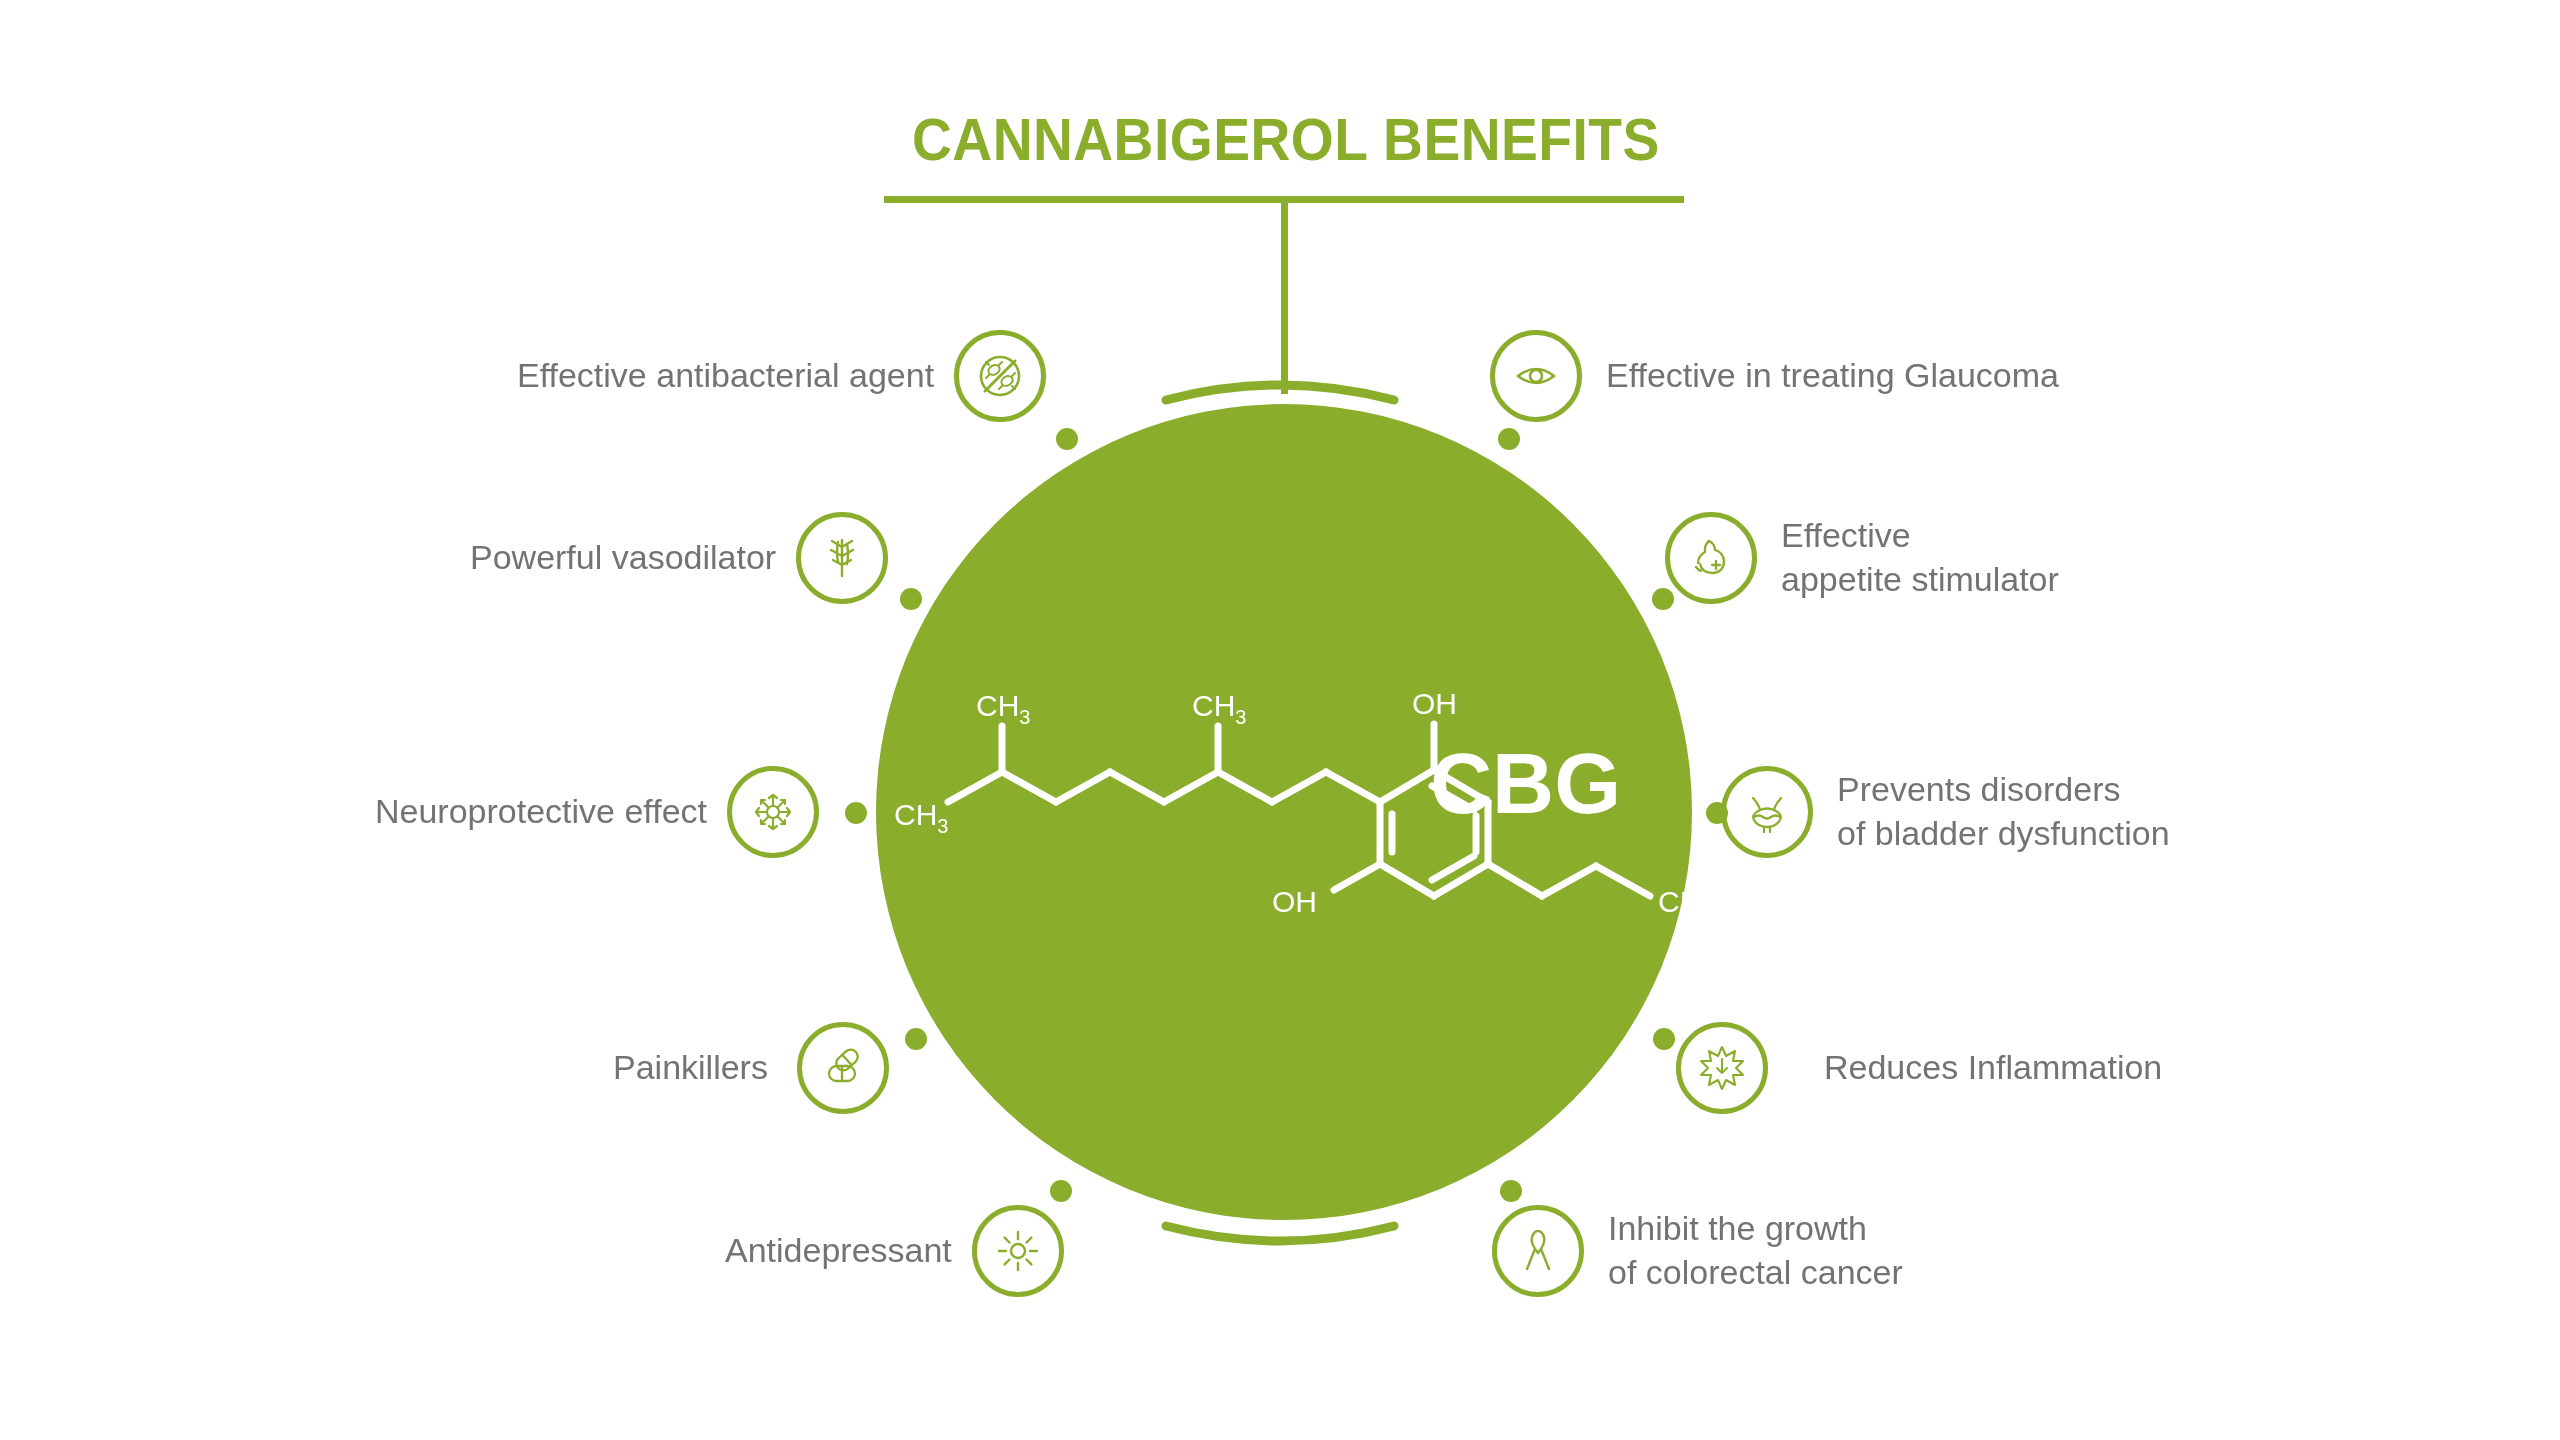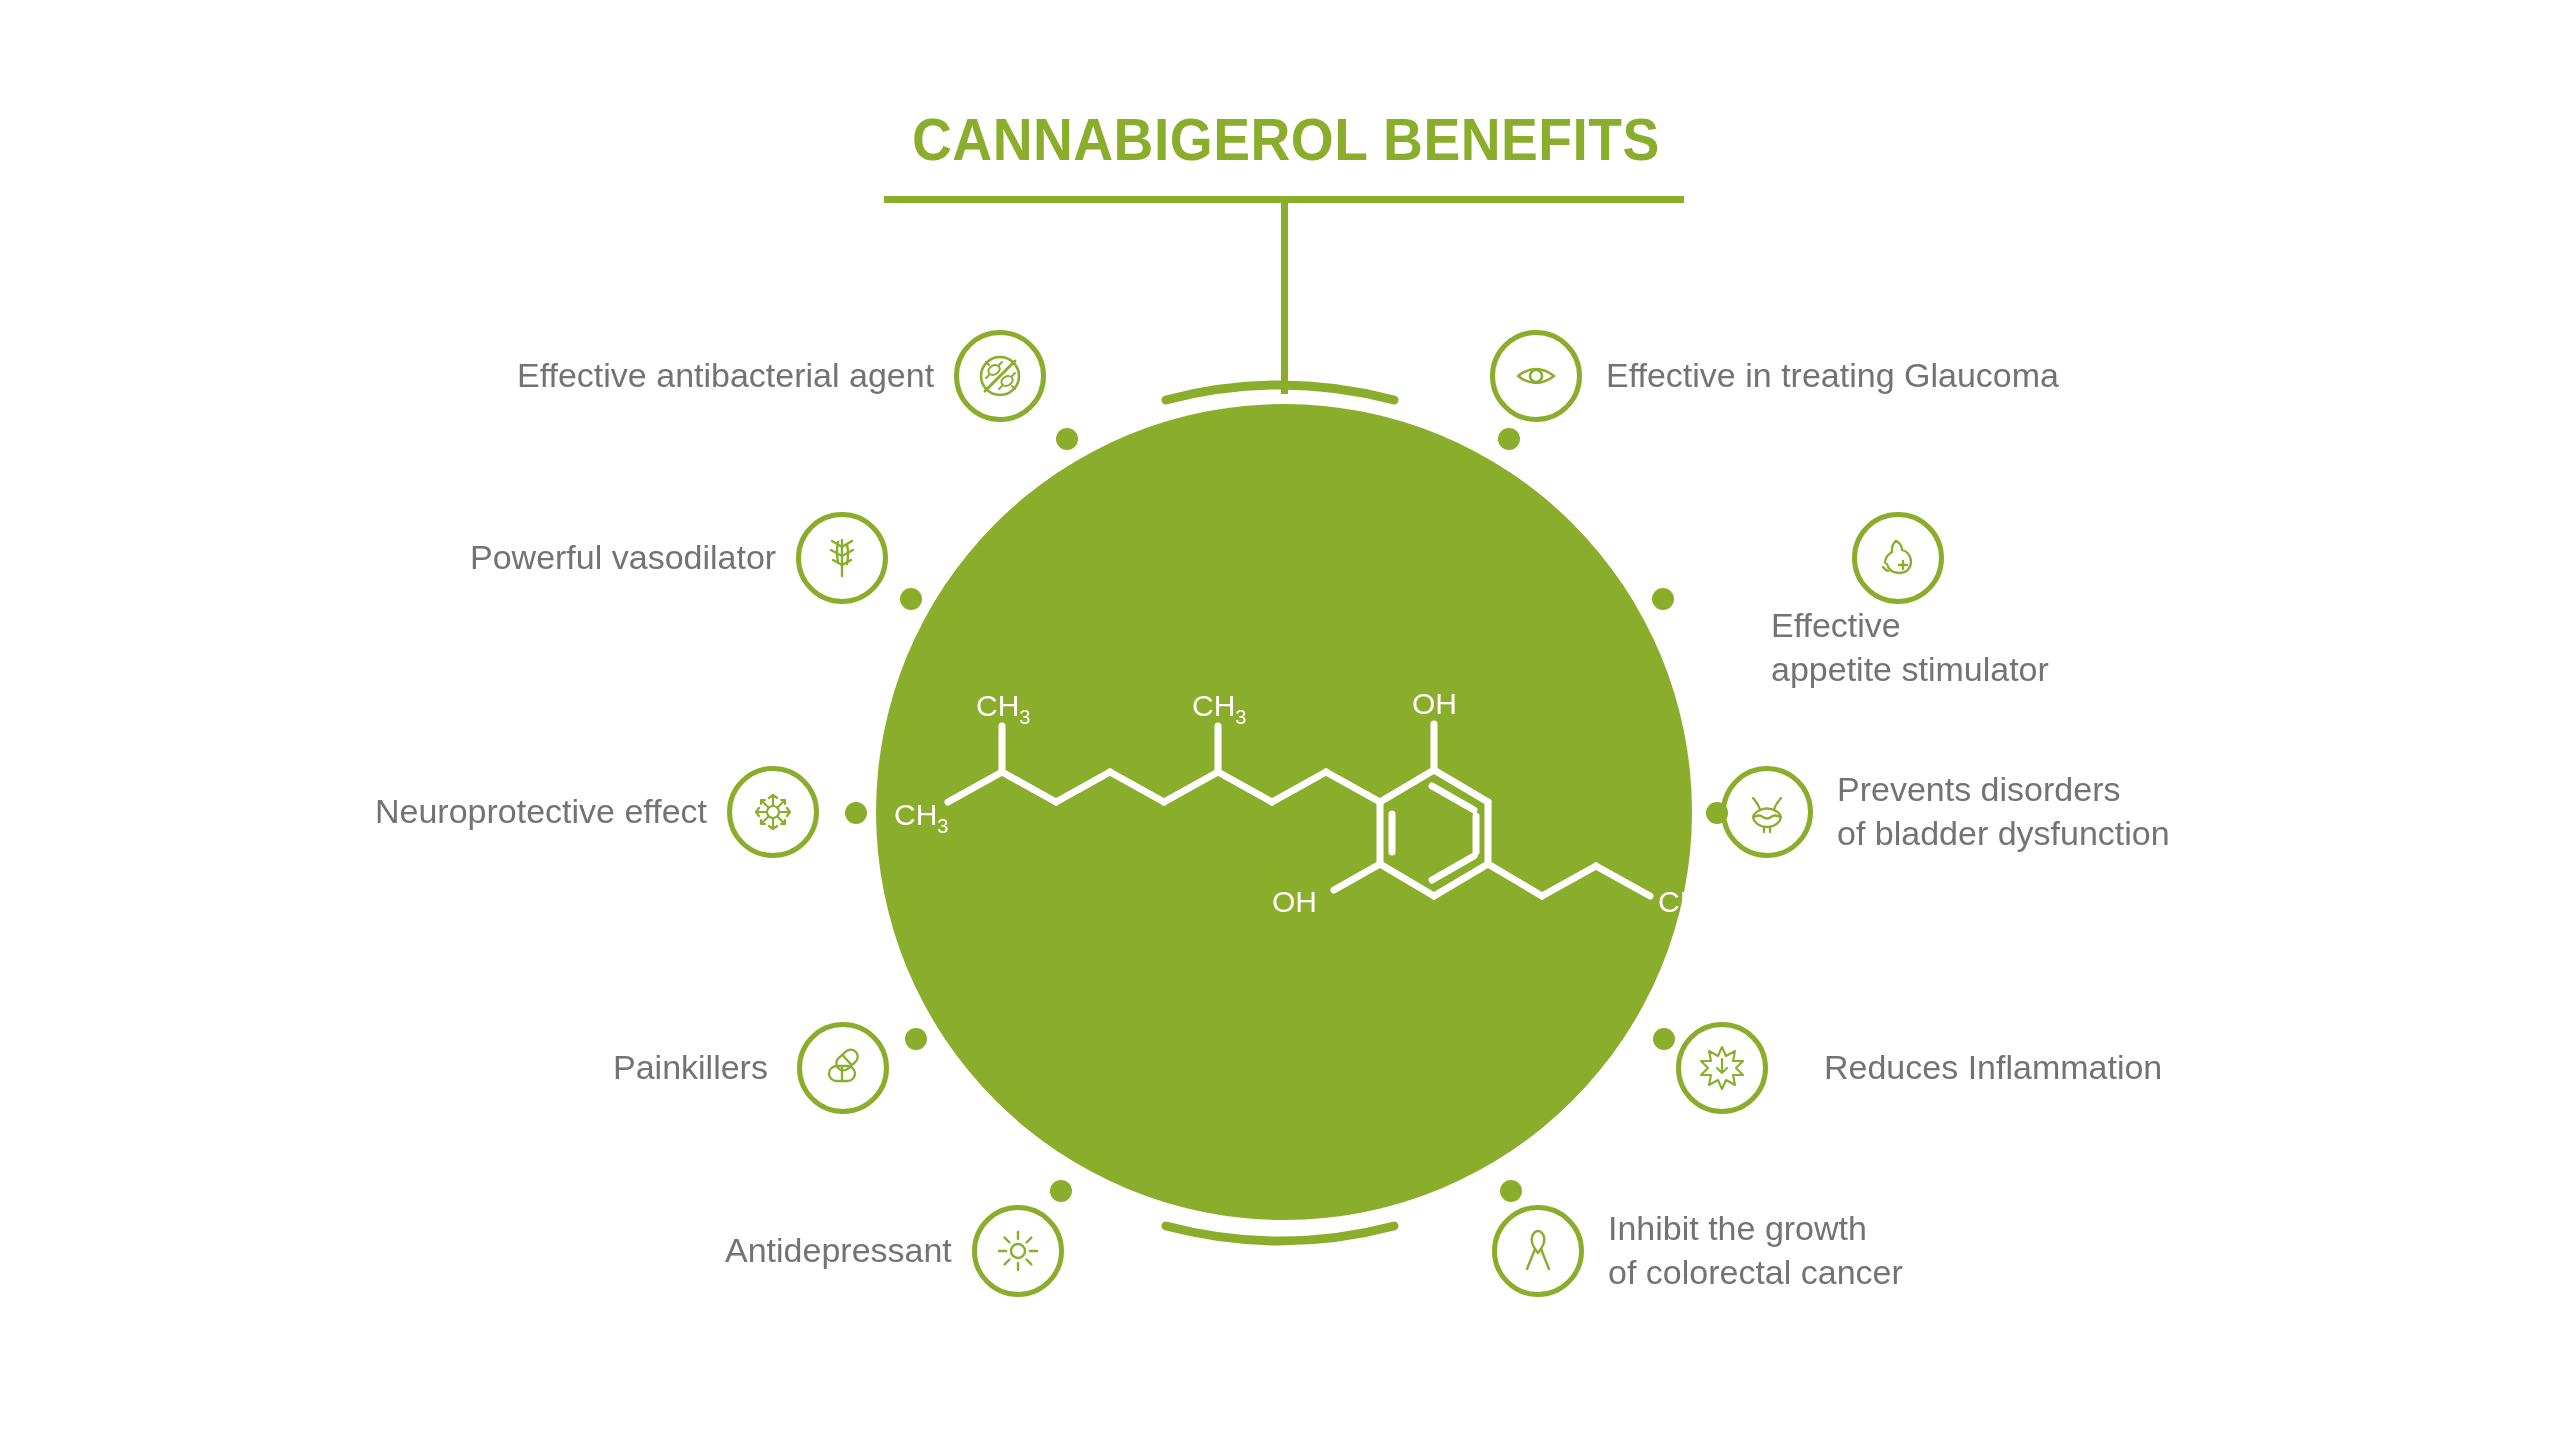--- a/index.html
+++ b/index.html
@@ -194,20 +194,21 @@
     <g fill="#ffffff" font-family="Liberation Sans, sans-serif" font-size="30">
       <text x="18" y="135">CH<tspan font-size="20" dy="8">3</tspan></text>
       <text x="100" y="26">CH<tspan font-size="20" dy="8">3</tspan></text>
       <text x="316" y="26">CH<tspan font-size="20" dy="8">3</tspan></text>
       <text x="536" y="24">OH</text>
       <text x="396" y="222">OH</text>
       <text x="782" y="222">CH<tspan font-size="20" dy="8">3</tspan></text>
     </g>
   </svg>
 
+  <div id="cbg-label">CBG</div>
 
   <div class="benefit left" style="left:517px; top:330px;">
     <div class="icon-circle">
       <svg width="52" height="52" viewBox="0 0 52 52">
         <circle cx="26" cy="26" r="19" fill="none" stroke="#8aad2c" stroke-width="2.6"></circle>
         <g fill="none" stroke="#8aad2c" stroke-width="2" stroke-linecap="round">
           <ellipse cx="20" cy="20" rx="6" ry="4.5" transform="rotate(-30 20 20)"></ellipse>
           <path d="M15 15 L12 12 M25 15 L28 12 M15 25 L12 28"></path>
           <ellipse cx="33" cy="31" rx="6" ry="4.5" transform="rotate(-30 33 31)"></ellipse>
           <path d="M38 26 L41 23 M38 36 L41 39 M28 36 L25 39"></path>
@@ -299,21 +300,21 @@
         <g fill="none" stroke="#8aad2c" stroke-width="2.6" stroke-linejoin="round">
           <path d="M8 26 Q26 12 44 26 Q26 40 8 26 Z"></path>
           <circle cx="26" cy="26" r="6"></circle>
         </g>
       </svg>
     </div>
     <div class="benefit-label">Effective in treating Glaucoma</div>
   </div>
   <div class="connector-dot" style="left:1498px; top:428px;"></div>
 
-  <div class="benefit right" style="left:1747px; top:512px;flex-direction:column;">
+  <div class="benefit right" style="left:1665px; top:512px;">
     <div class="icon-circle">
       <svg width="52" height="52" viewBox="0 0 52 52">
         <g fill="none" stroke="#8aad2c" stroke-width="2.3" stroke-linecap="round" stroke-linejoin="round">
           <path d="M24 9 Q30 12 30 18 Q38 20 39 29 Q39 40 28 41 Q17 41 15 32"></path>
           <path d="M24 9 Q19 13 20 20 Q13 24 13 31"></path>
           <path d="M11 35 Q13 38 16 39"></path>
           <path d="M31 29 L31 37 M27 33 L35 33"></path>
         </g>
       </svg>
     </div>

